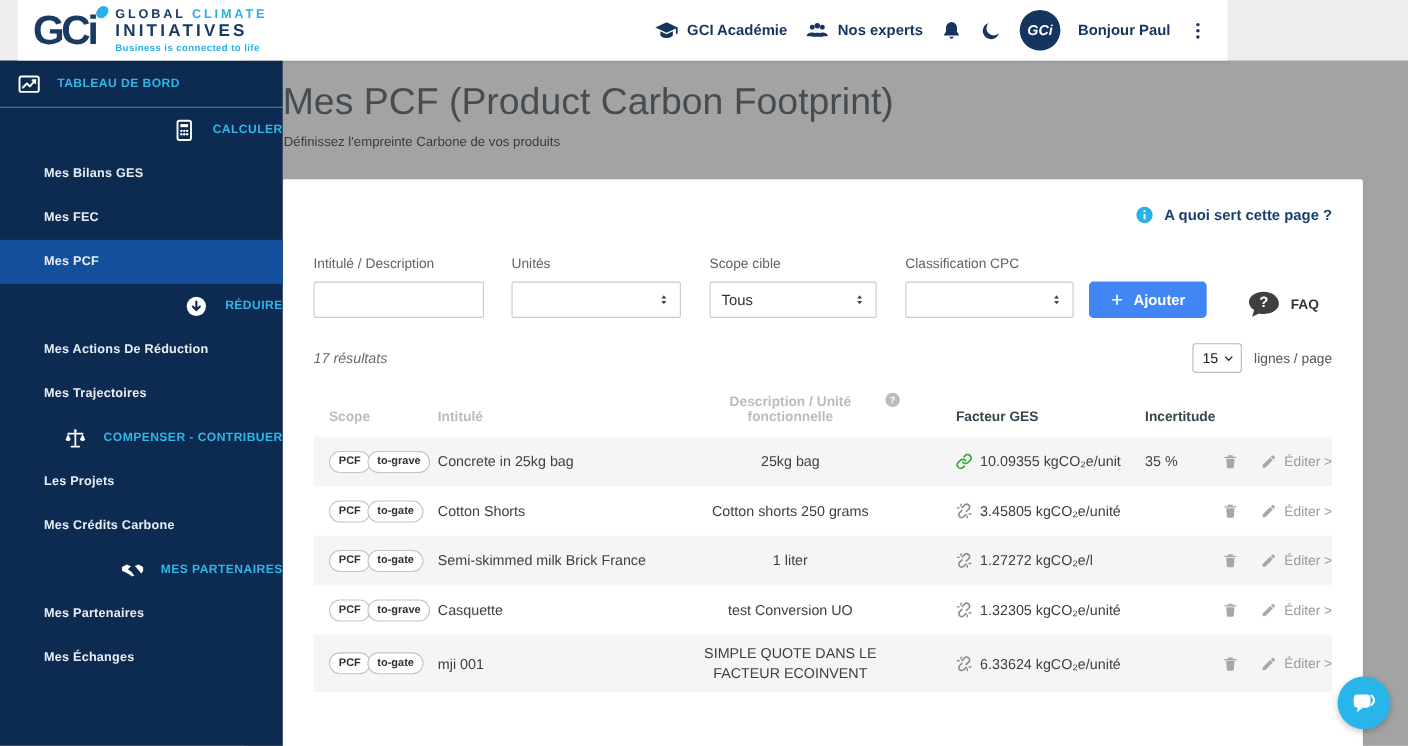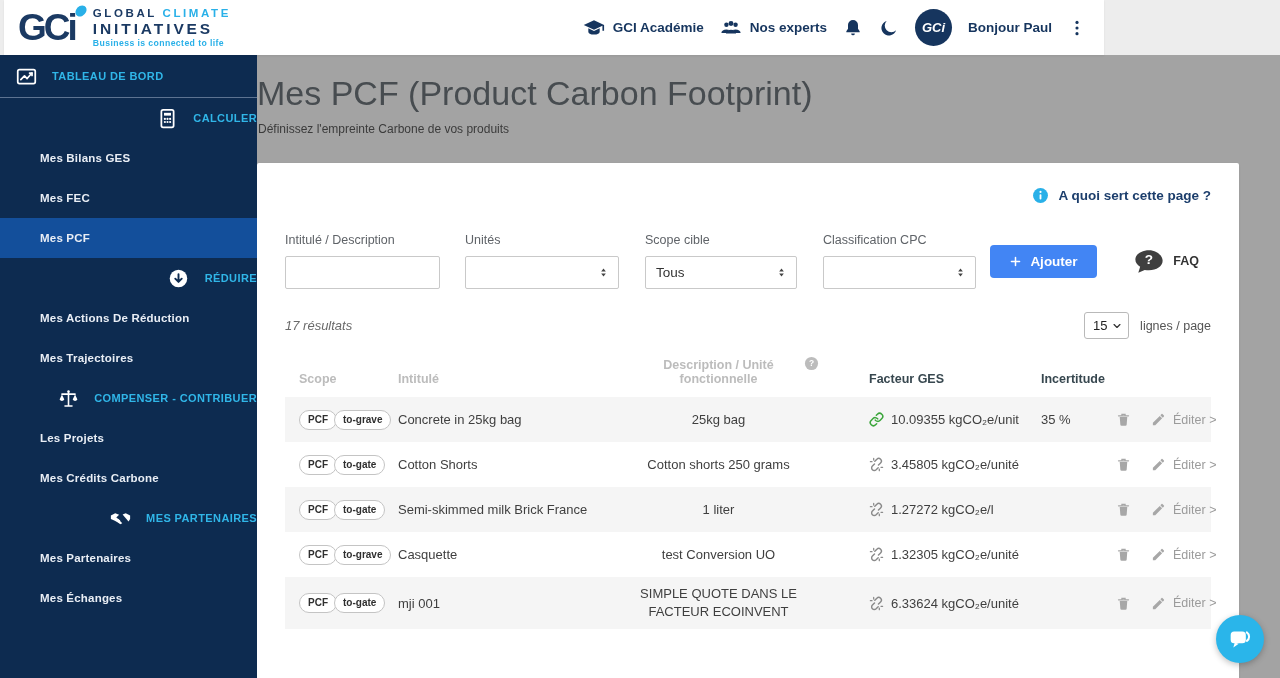--- a/index.html
+++ b/index.html
@@ -1,19 +1,19 @@
 <!DOCTYPE html>
 <html><head>
 <meta charset="utf-8">
 <style>
   * { margin:0; padding:0; box-sizing:border-box; }
   html,body { width:1280px; height:678px; overflow:hidden; font-family:"Liberation Sans", sans-serif; background:#ededed; }
 
   
-  .topbar { position:absolute; left:4px; top:0; width:1100px; height:55px; background:#fff; display:flex; align-items:center; padding:0 18px 0 14px; z-index:30; box-shadow:0 1px 2px rgba(0,0,0,.07);justify-content:flex-end; }
+  .topbar { position:absolute; left:16px; top:0; width:1100px; height:55px; background:#fff; display:flex; align-items:center; padding:0 18px 0 14px; z-index:30; box-shadow:0 1px 2px rgba(0,0,0,.07);justify-content:flex-end; }
   .logo { display:flex; align-items:center; cursor:pointer; }
   .logo-mark { position:relative; font-weight:800; font-size:37px; color:#1b3a63; letter-spacing:-3px; line-height:1; padding-right:10px; }
   .logo-mark .acc { position:absolute; right:-1px; top:-4px; width:10px; height:12px; background:#29b0e8; border-radius:60% 40% 60% 40%; transform:rotate(25deg); }
   .logo-text { margin-left:8px; line-height:1.15; }
   .lt1 { font-size:11.5px; font-weight:800; letter-spacing:2.6px; color:#1b3a63; }
   .lt1 .cy { color:#29b0e8; }
   .lt2 { font-size:15.5px; font-weight:800; letter-spacing:2.9px; color:#1b3a63; }
   .lt3 { font-size:8.7px; font-weight:700; color:#29b0e8; letter-spacing:.4px; }
   .topnav { margin-left:auto; display:flex; align-items:center; gap:16px; color:#16355e; }
   .topnav-item { display:flex; align-items:center; gap:8px; font-size:13.5px; font-weight:700; cursor:pointer; }
@@ -38,21 +38,21 @@
   .main { position:absolute; left:222px; top:55px; width:1058px; height:623px; background:#a3a3a3; }
   .page-title { margin:19px 0 0 35px; font-size:34px; font-weight:300; color:#474c50; }
   .page-subtitle { margin:9px 0 0 36px; font-size:12px; color:#3b3b3b; }
 
   .card { position:relative; margin:27px 41px 0 35px; background:#fff; border-radius:2px; box-shadow:0 1px 3px rgba(0,0,0,.06); padding:24px 28px; height:700px; }
 
   .info-row { display:flex; justify-content:flex-end; align-items:center; gap:9px; cursor:pointer; }
   .info-ic { width:17px; height:17px; color:#29b0e8; }
   .info-text { font-size:13.5px; font-weight:600; color:#1c3e6c; }
 
-  .filters { display:flex; align-items:center; margin-top:29px; }
+  .filters { display:flex; align-items:flex-end; margin-top:29px; }
   .fgroup { display:flex; flex-direction:column; }
   .flabel { font-size:12.5px; color:#5f6368; margin-bottom:9px; }
   .fctrl { height:33px; border:1px solid #c9c9c9; border-radius:2px; background:#fff; font-size:13.5px; color:#333; }
   input.fctrl { width:155px; padding:0 8px; outline:none; }
   .fselect { display:flex; align-items:center; justify-content:space-between; padding:0 8px 0 10px; cursor:pointer; }
   .g1{width:155px;} .g2{width:154px; margin-left:25px;} .g3{width:152px; margin-left:26px;} .g4{width:153px; margin-left:26px;}
   .updown { width:13px; height:13px; color:#444; flex:none; }
   .btn-add { margin-left:14px; height:33px; width:107px; background:#4285f4; border:none; border-radius:4px; color:#fff; font-size:13.5px; font-weight:700; display:flex; align-items:center; justify-content:center; gap:8px; cursor:pointer; font-family:"Liberation Sans",sans-serif; }
   .plus-ic { width:13px; height:13px; color:#fff; }
   .faq { margin-left:auto; margin-right:12px; display:flex; align-items:center; gap:9px; cursor:pointer; }
@@ -65,21 +65,21 @@
   .pp-select { width:45px; height:27px; border:1px solid #b9b9b9; border-radius:3px; display:flex; align-items:center; justify-content:space-between; padding:0 6px 0 8px; font-size:13px; color:#222; cursor:pointer; }
   .chev { width:10px; height:10px; color:#333; }
   .pp-label { font-size:12.5px; color:#555; }
 
   
   .table { margin-top:19px; }
   .thead { display:flex; align-items:flex-end; padding:0 0 11px 14px; }
   .th { font-size:12.5px; font-weight:700; color:#bcbcbc; }
   .th-dark { color:#37474f; }
   .c-scope{width:99px;} .c-int{width:214px;} .c-desc{width:213px; text-align:center; position:relative;}
-  .c-fact{width:208px; margin-left:8px;padding-left:36px;} .c-inc{width:75px;} .c-act{width:95px; display:flex; align-items:center; }
+  .c-fact{width:208px; margin-left:8px;padding-left:36px;} .c-inc{width:75px;} .c-act{width:95px; display:flex; align-items:center; justify-content:flex-end;}
   .desc-inner { display:inline-block; max-width:160px; }
   .help-ic { position:absolute; top:-2px; right:6px; width:15px; height:15px; color:#bcbcbc; }
 
   .trow { display:flex; align-items:center; min-height:45px; padding-left:14px; font-size:13px; color:#3f3f3f; }
   .trow.stripe { background:#f5f5f5; }
   .trow.tall { min-height:52px; }
   .pill { display:inline-block; background:#fff; border:1px solid #c4c4c4; border-radius:20px; padding:4px 8px; font-size:10px; font-weight:700; color:#2f2f2f; line-height:1; }
   .pill.second { margin-left:-3px; }
   .fact-cell { display:flex; align-items:center; gap:7px; }
   .link-ic { width:15px; height:15px; flex:none; }

